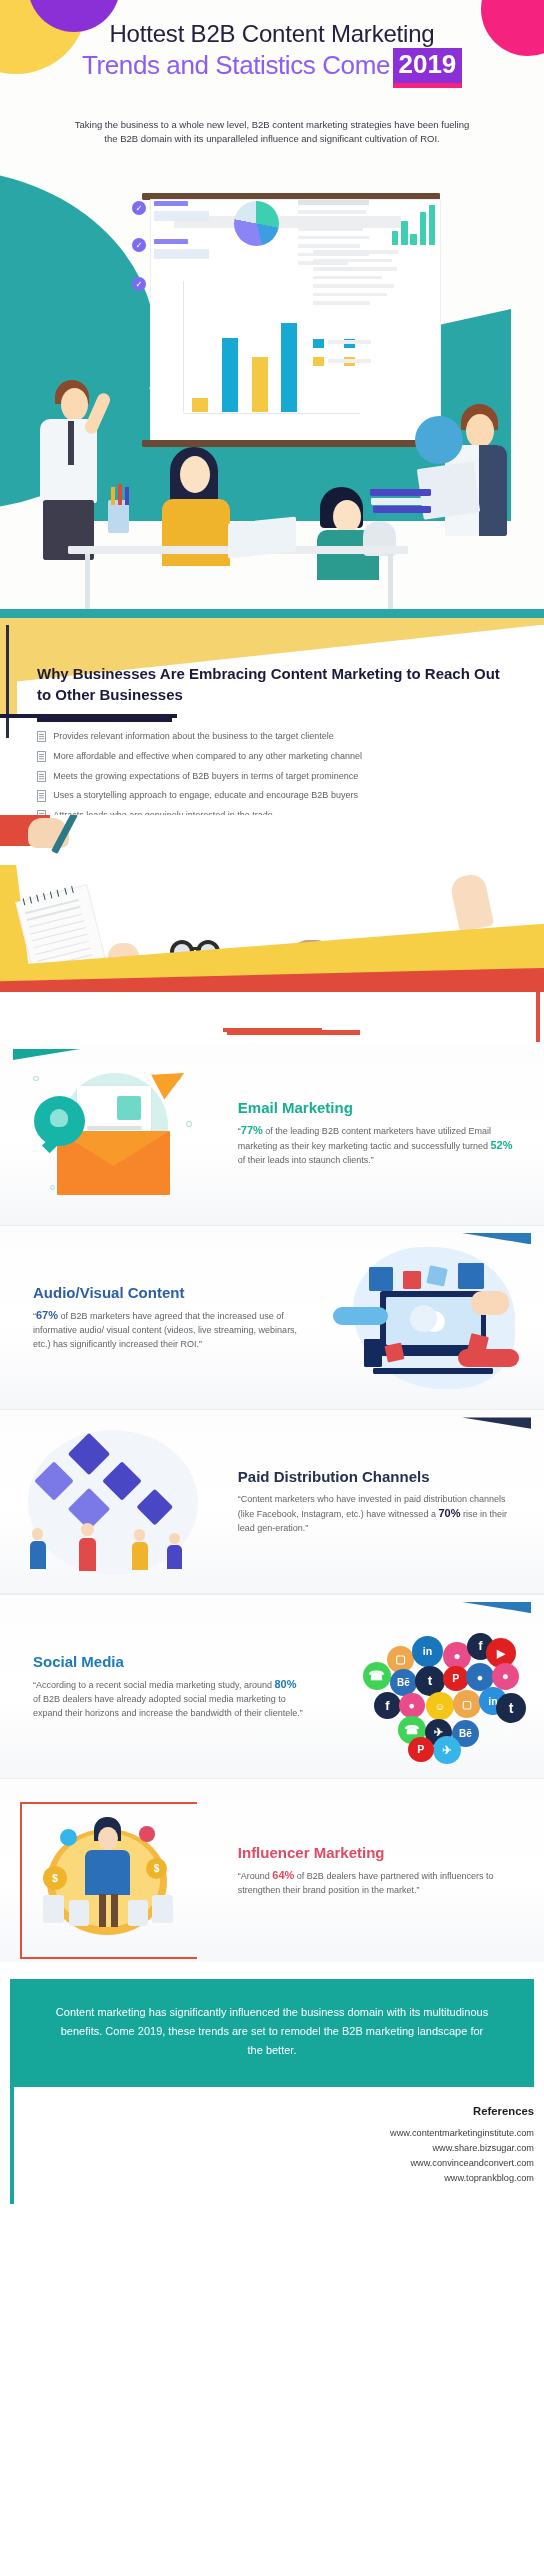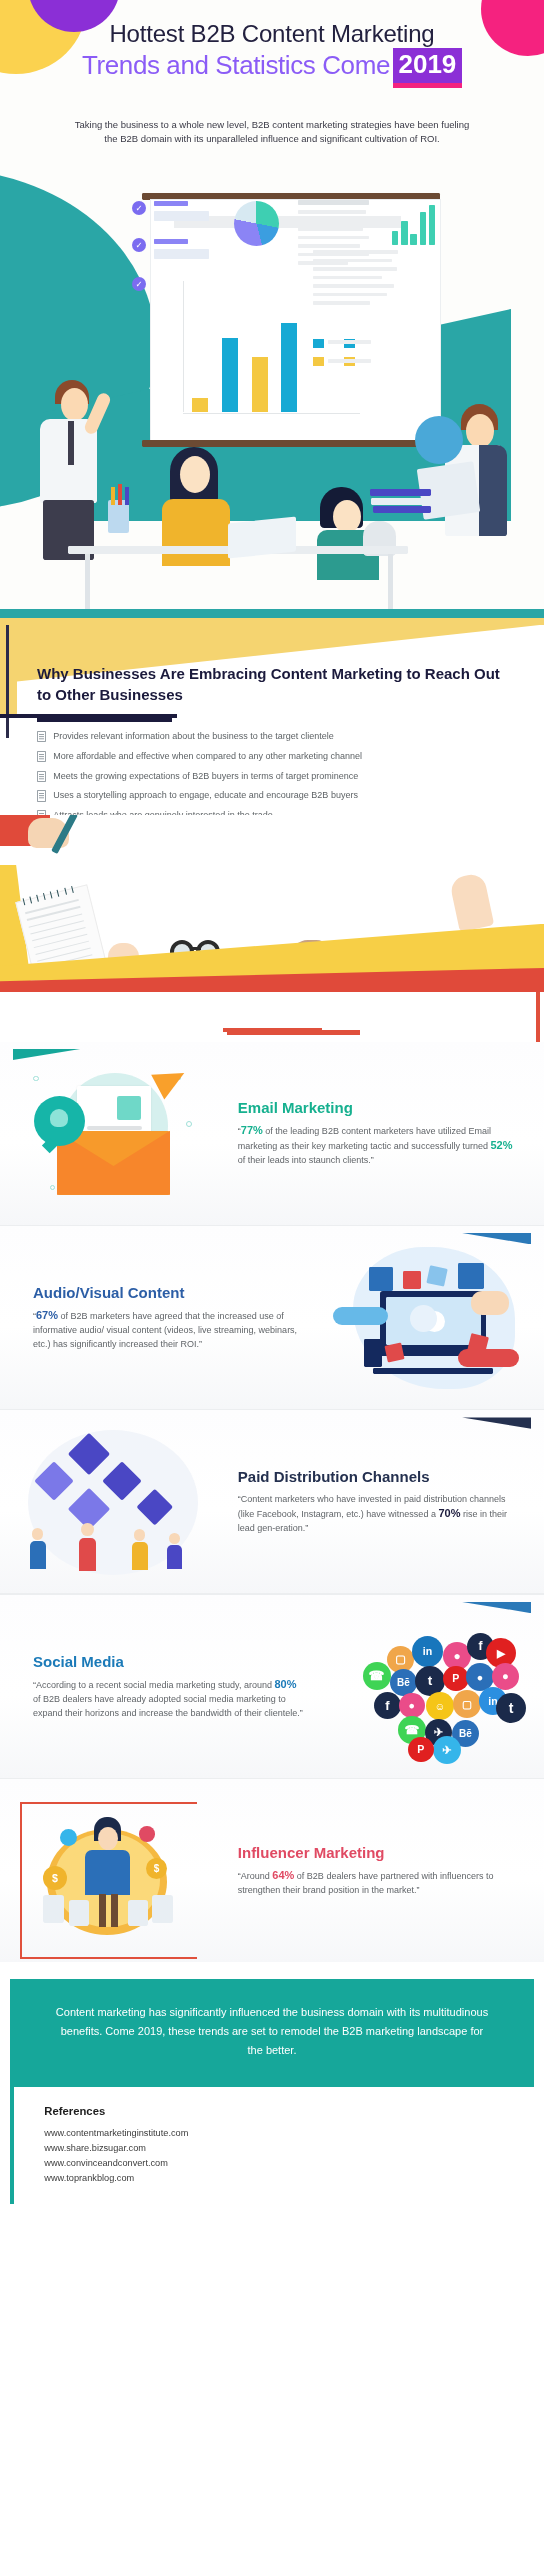--- a/index.html
+++ b/index.html
@@ -348,21 +348,21 @@
   .inf-circle-in { position: absolute; left: 54px; top: 44px; width: 106px; height: 94px; border-radius: 50%; background: #fbd97a; }
 
   
   .conclusion {
     margin: 17px 10px 0; width: 524px; background: #16a79a;
     padding: 24px 43px 24px; text-align: center;
   }
   .conclusion p { color: #ffffff; font-size: 11px; line-height: 19px; }
 
   
-  .refs-wrap { position: relative; margin: 0 10px; width: 524px; background: #16a79a; padding: 2.8px 0 0 4.3px; }
+  .refs-wrap { position: relative; margin: 0 10px; width: 524px; background: #16a79a; padding: 2.8px 0 0 4.3px; text-align: right; }
   .refs-inner { background: #ffffff; padding: 18.4px 0 18.4px 30px; }
   .refs-inner h4 { font-size: 11.3px; font-weight: 700; color: #1d1d1d; margin-bottom: 8.5px; }
   .refs-inner ul { list-style: none; }
   .refs-inner li { font-size: 9.2px; line-height: 15px; color: #3b3b3b; }
 
   .more-wrap { position: relative; margin: 0 10px 11.3px; width: 524px; background: #16a79a; padding: 2.8px 0 3.5px 4.3px; }
   .more-inner { background: #ffffff; padding: 15.6px 0 18.4px 30px; position: relative; height: 139px; }
   .more-inner h4 { font-size: 11.3px; font-weight: 700; color: #1d1d1d; }
   .logo-block { position: absolute; left: 33px; top: 44px; width: 213px; }
   .logo-text { font-family: "Liberation Serif", serif; font-style: italic; font-size: 28px; font-weight: 700; color: #1a1a1a; letter-spacing: -0.7px; }

